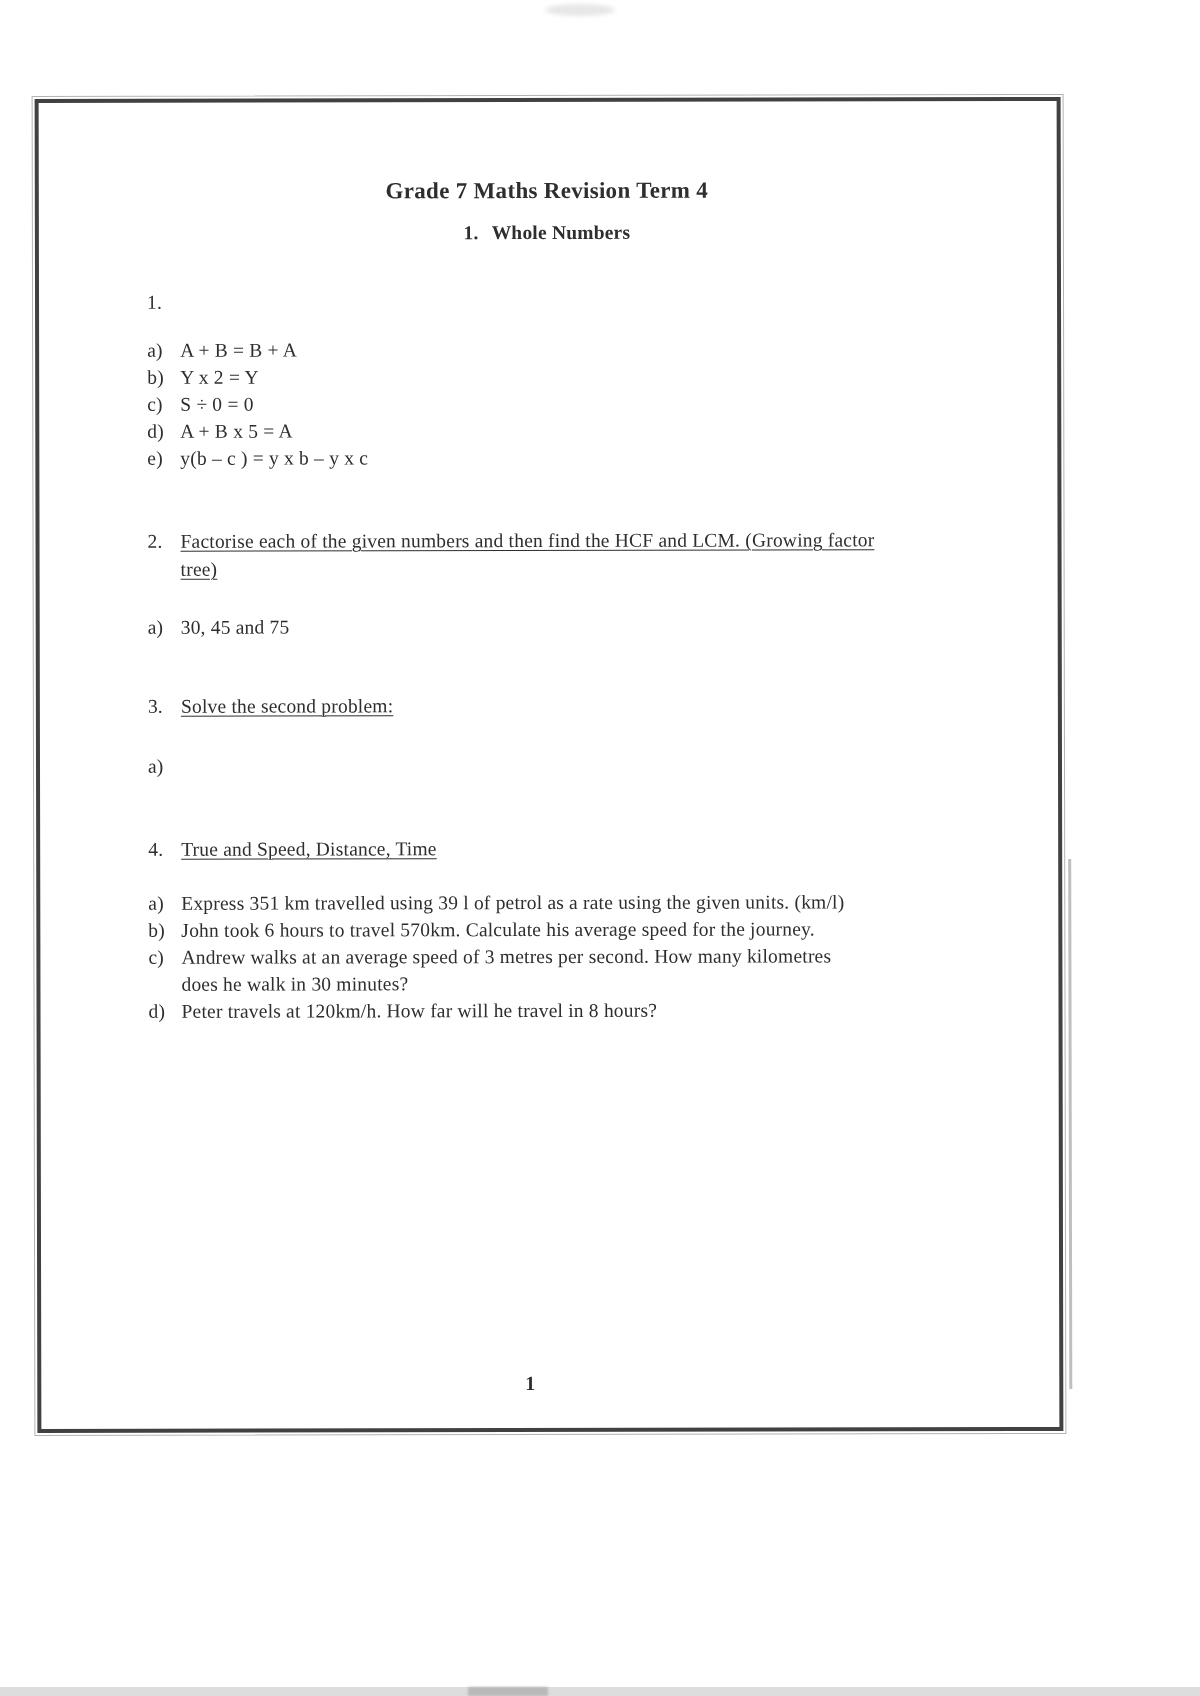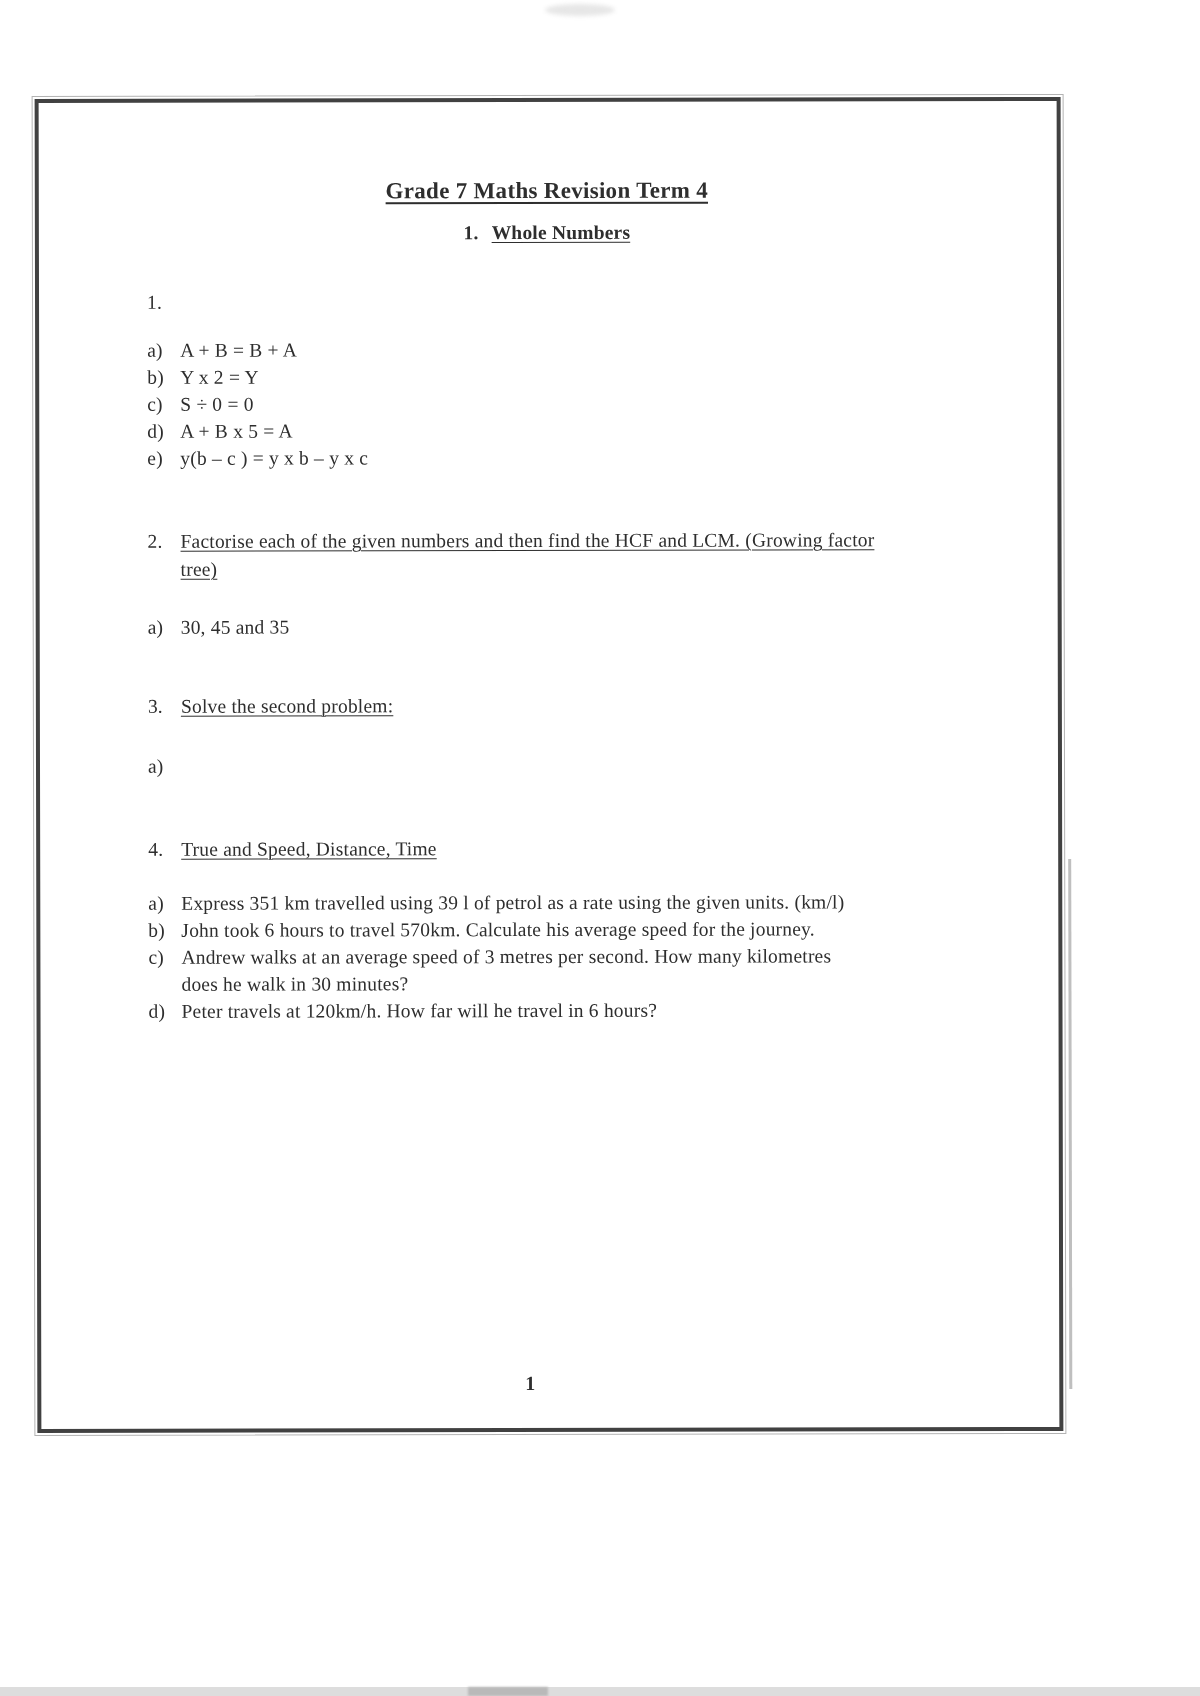--- a/index.html
+++ b/index.html
@@ -41,37 +41,35 @@
   }
 
   .doc-title {
     text-align: center;
     font-size: 23px;
     font-weight: bold;
     letter-spacing: 0.3px;
     margin-right: 40px;
   }
   .doc-title .u {
-    text-decoration: underline;
     text-underline-offset: 4px;
     text-decoration-thickness: 1.5px;
   }
 
   .doc-subtitle {
     margin-top: 18px;
     margin-right: 40px;
     text-align: center;
     font-size: 19.5px;
     font-weight: bold;
   }
   .doc-subtitle .num {
     margin-right: 13px;
   }
   .doc-subtitle .u {
-    text-decoration: underline;
     text-underline-offset: 3px;
     text-decoration-thickness: 1.3px;
   }
 
   .row {
     display: flex;
     line-height: 27px;
   }
   .lbl {
     flex: none;
@@ -207,21 +205,21 @@
         <span class="txt">y(b – c ) = y x b – y x c</span>
       </div>
     </div>
 
     <div class="sec-heading sec2">
       <span class="lbl">2.</span>
       <span class="heading-text">Factorise each of the given numbers and then find the HCF and LCM. (Growing factor tree)</span>
     </div>
     <div class="row item2a">
       <span class="lbl">a)</span>
-      <span class="txt">30, 45 and 35</span>
+      <span class="txt">30, 45 and 75</span>
     </div>
 
     <div class="sec-heading sec3">
       <span class="lbl">3.</span>
       <span class="heading-text">Solve the second problem:</span>
     </div>
     <div class="row item3a">
       <span class="lbl">a)</span>
     </div>
 
@@ -237,21 +235,21 @@
       <div class="row">
         <span class="lbl">b)</span>
         <span class="txt">John took 6 hours to travel 570km. Calculate his average speed for the journey.</span>
       </div>
       <div class="row">
         <span class="lbl">c)</span>
         <span class="txt w-narrow">Andrew walks at an average speed of 3 metres per second. How many kilometres does he walk in 30 minutes?</span>
       </div>
       <div class="row">
         <span class="lbl">d)</span>
-        <span class="txt">Peter travels at 120km/h. How far will he travel in 6 hours?</span>
+        <span class="txt">Peter travels at 120km/h. How far will he travel in 8 hours?</span>
       </div>
     </div>
 
     <div class="page-number">1</div>
 
   </div>
 </div>
 
 <div class="bottom-bar">
   <div class="bottom-smudge"></div>

